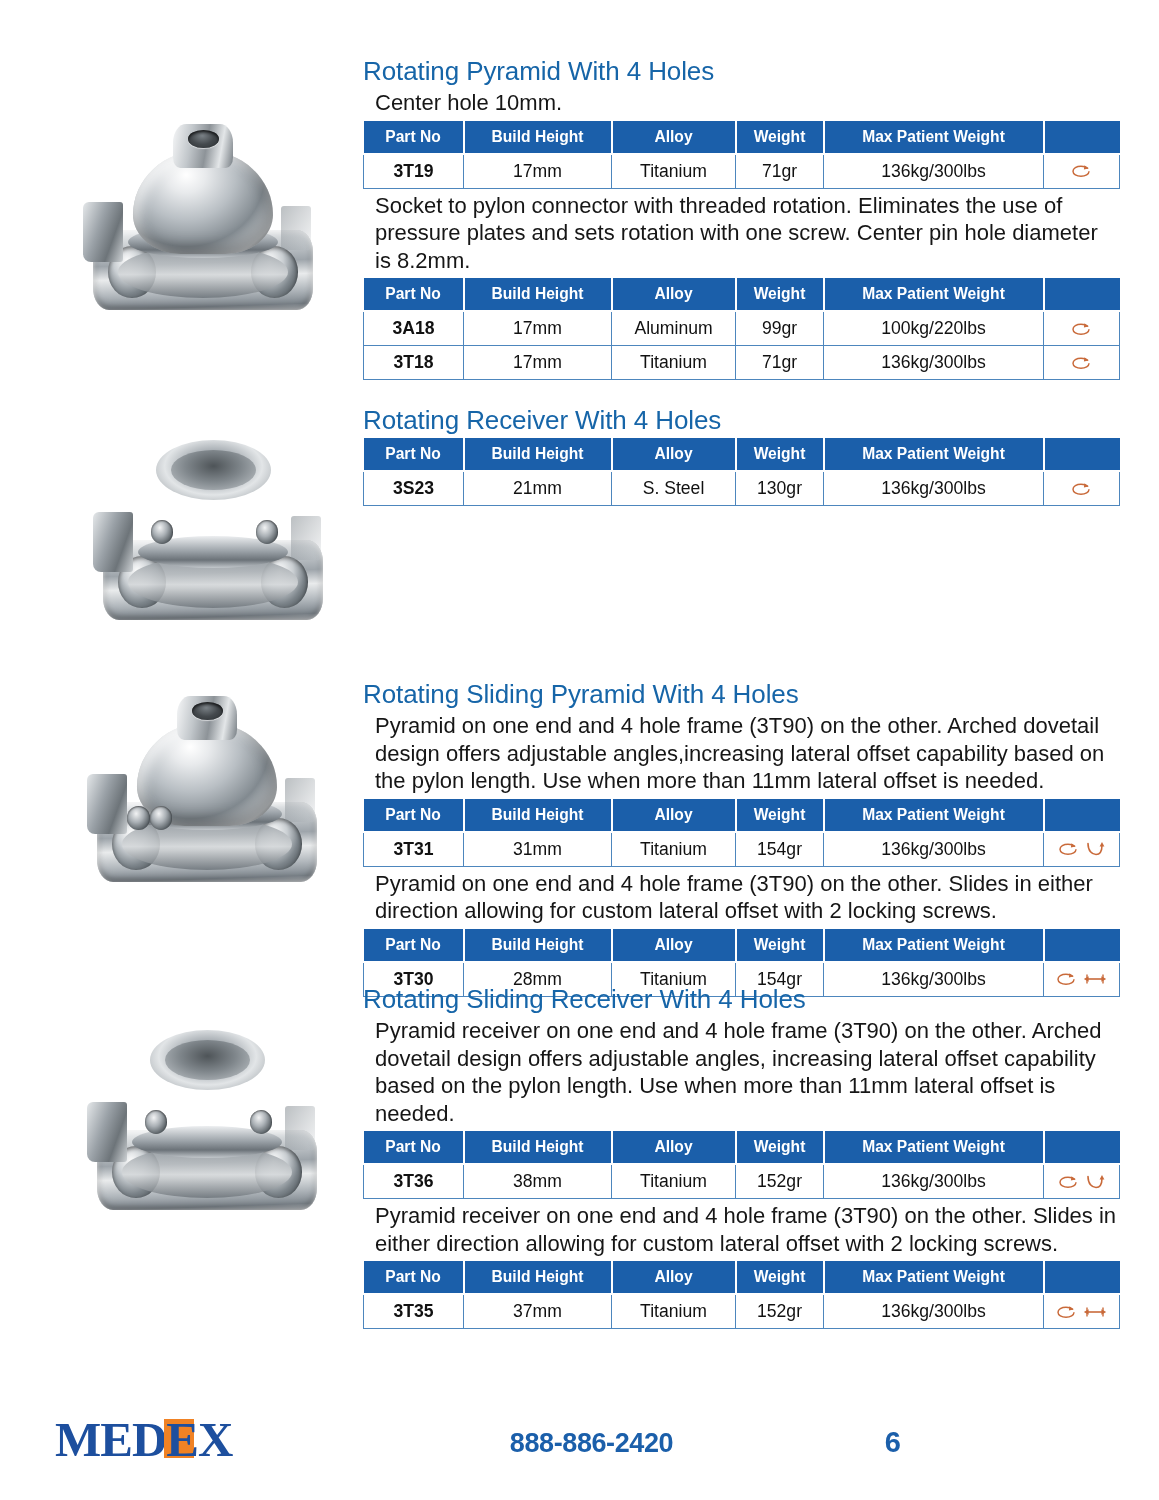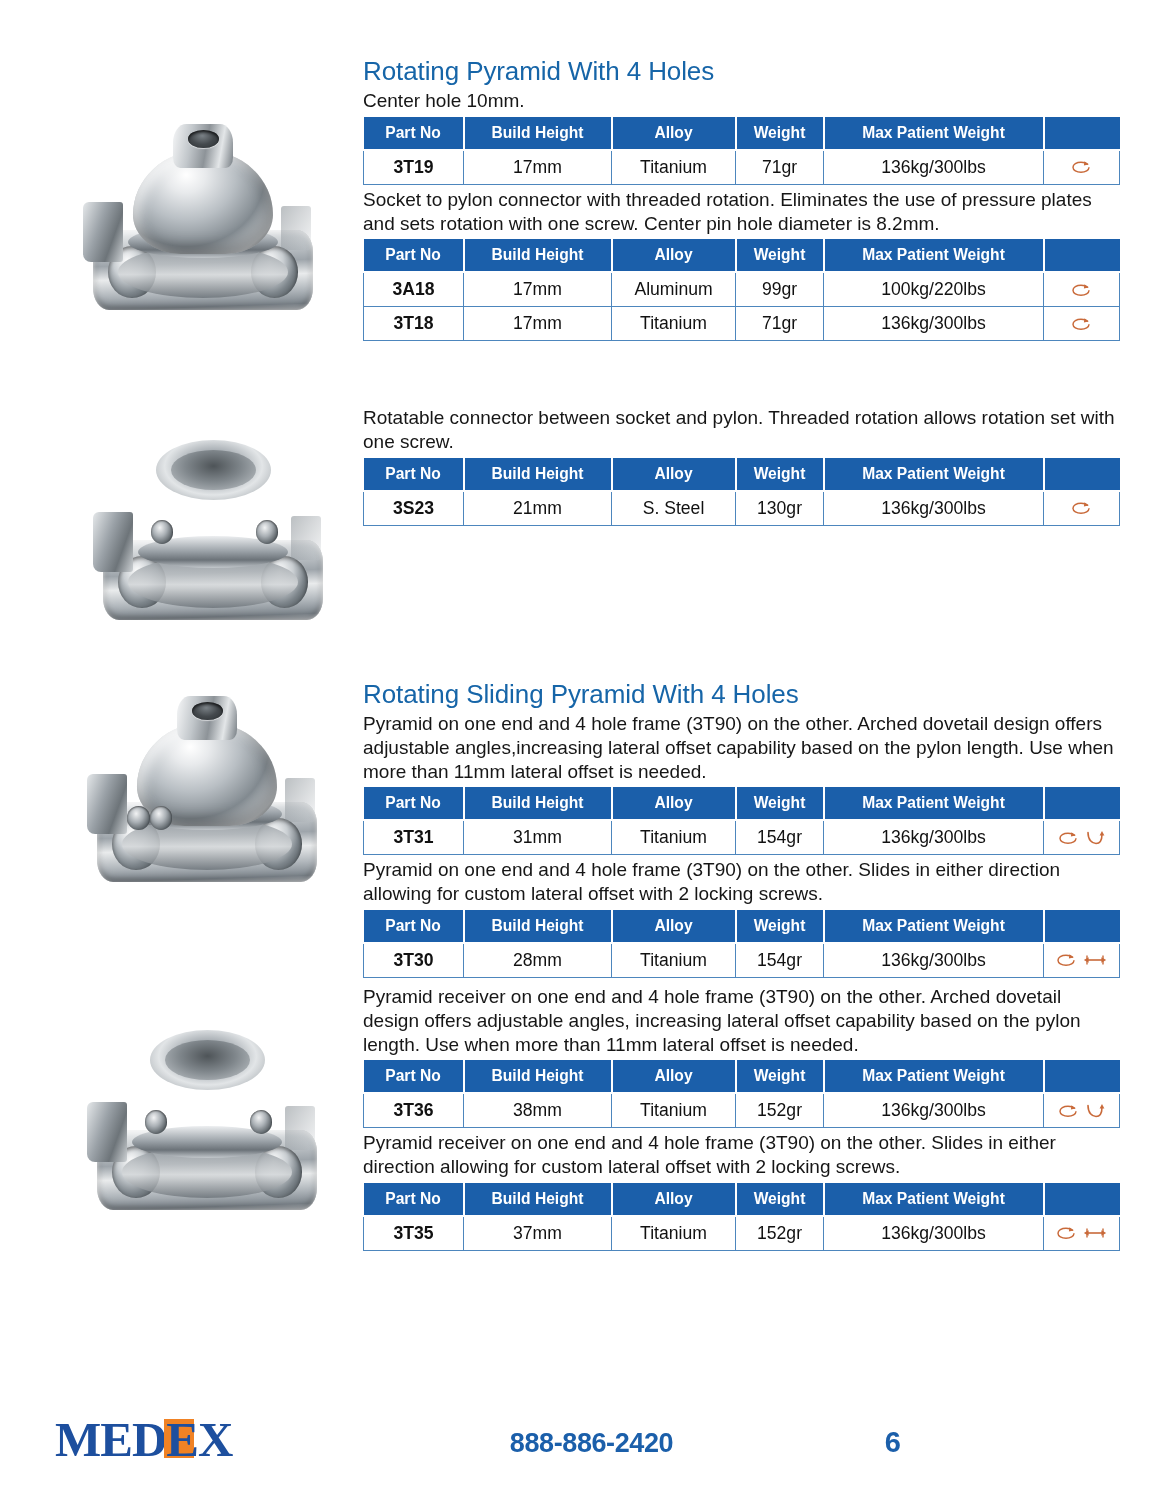--- a/index.html
+++ b/index.html
@@ -181,23 +181,23 @@
   h2.section-title {
     color: #1665a8;
     font-size: 26px;
     font-weight: normal;
     letter-spacing: -0.1px;
     margin: 0 0 3px 0;
     line-height: 1.12;
   }
 
   p.desc {
-    font-size: 19px;
+    font-size: 22px;
     line-height: 1.25;
-    margin: 0 0 4px 0;
+    margin: 0 0 4px 12px;
     color: #161616;
   }
 
   table.spec {
     border-collapse: collapse;
     width: 756px;
     table-layout: fixed;
     margin: 0 0 3px 0;
   }
   table.spec th {
@@ -464,21 +464,21 @@
                     <path d="M18 7.2c0 3-3.6 5-8 5s-8-2-8-5 3.6-5 8-5c3 0 5.6.9 7 2.4" fill="none" stroke="#c96a3a" stroke-width="1.5"></path>
                     <path d="M13.4 1.3 L17.6 4.6 L12.9 5.6 Z" fill="#c96a3a"></path>
                   </svg>
                 </div>
               </td>
             </tr>
           </tbody>
         </table>
       </div>
     <div class="section" id="sec2">
-        <p class="desc">Rotatable connector between socket and pylon. Threaded rotation allows rotation set with one screw.</p>
+        <h2 class="section-title">Rotating Receiver With 4 Holes</h2>
         <table class="spec">
           <colgroup>
             <col class="c-part">
             <col class="c-build">
             <col class="c-alloy">
             <col class="c-wt">
             <col class="c-max">
             <col class="c-ico">
           </colgroup>
           <thead>
@@ -594,20 +594,21 @@
                     <line x1="4" y1="1.5" x2="4" y2="10.5" stroke="#c96a3a" stroke-width="1.4"></line>
                     <line x1="20" y1="1.5" x2="20" y2="10.5" stroke="#c96a3a" stroke-width="1.4"></line>
                   </svg>
                 </div>
               </td>
             </tr>
           </tbody>
         </table>
       </div>
     <div class="section" id="sec4">
+        <h2 class="section-title">Rotating Sliding Receiver With 4 Holes</h2>
         <p class="desc">Pyramid receiver on one end and 4 hole frame (3T90) on the other. Arched dovetail design offers adjustable angles, increasing lateral offset capability based on the pylon length. Use when more than 11mm lateral offset is needed.</p>
         <table class="spec">
           <colgroup>
             <col class="c-part">
             <col class="c-build">
             <col class="c-alloy">
             <col class="c-wt">
             <col class="c-max">
             <col class="c-ico">
           </colgroup>

